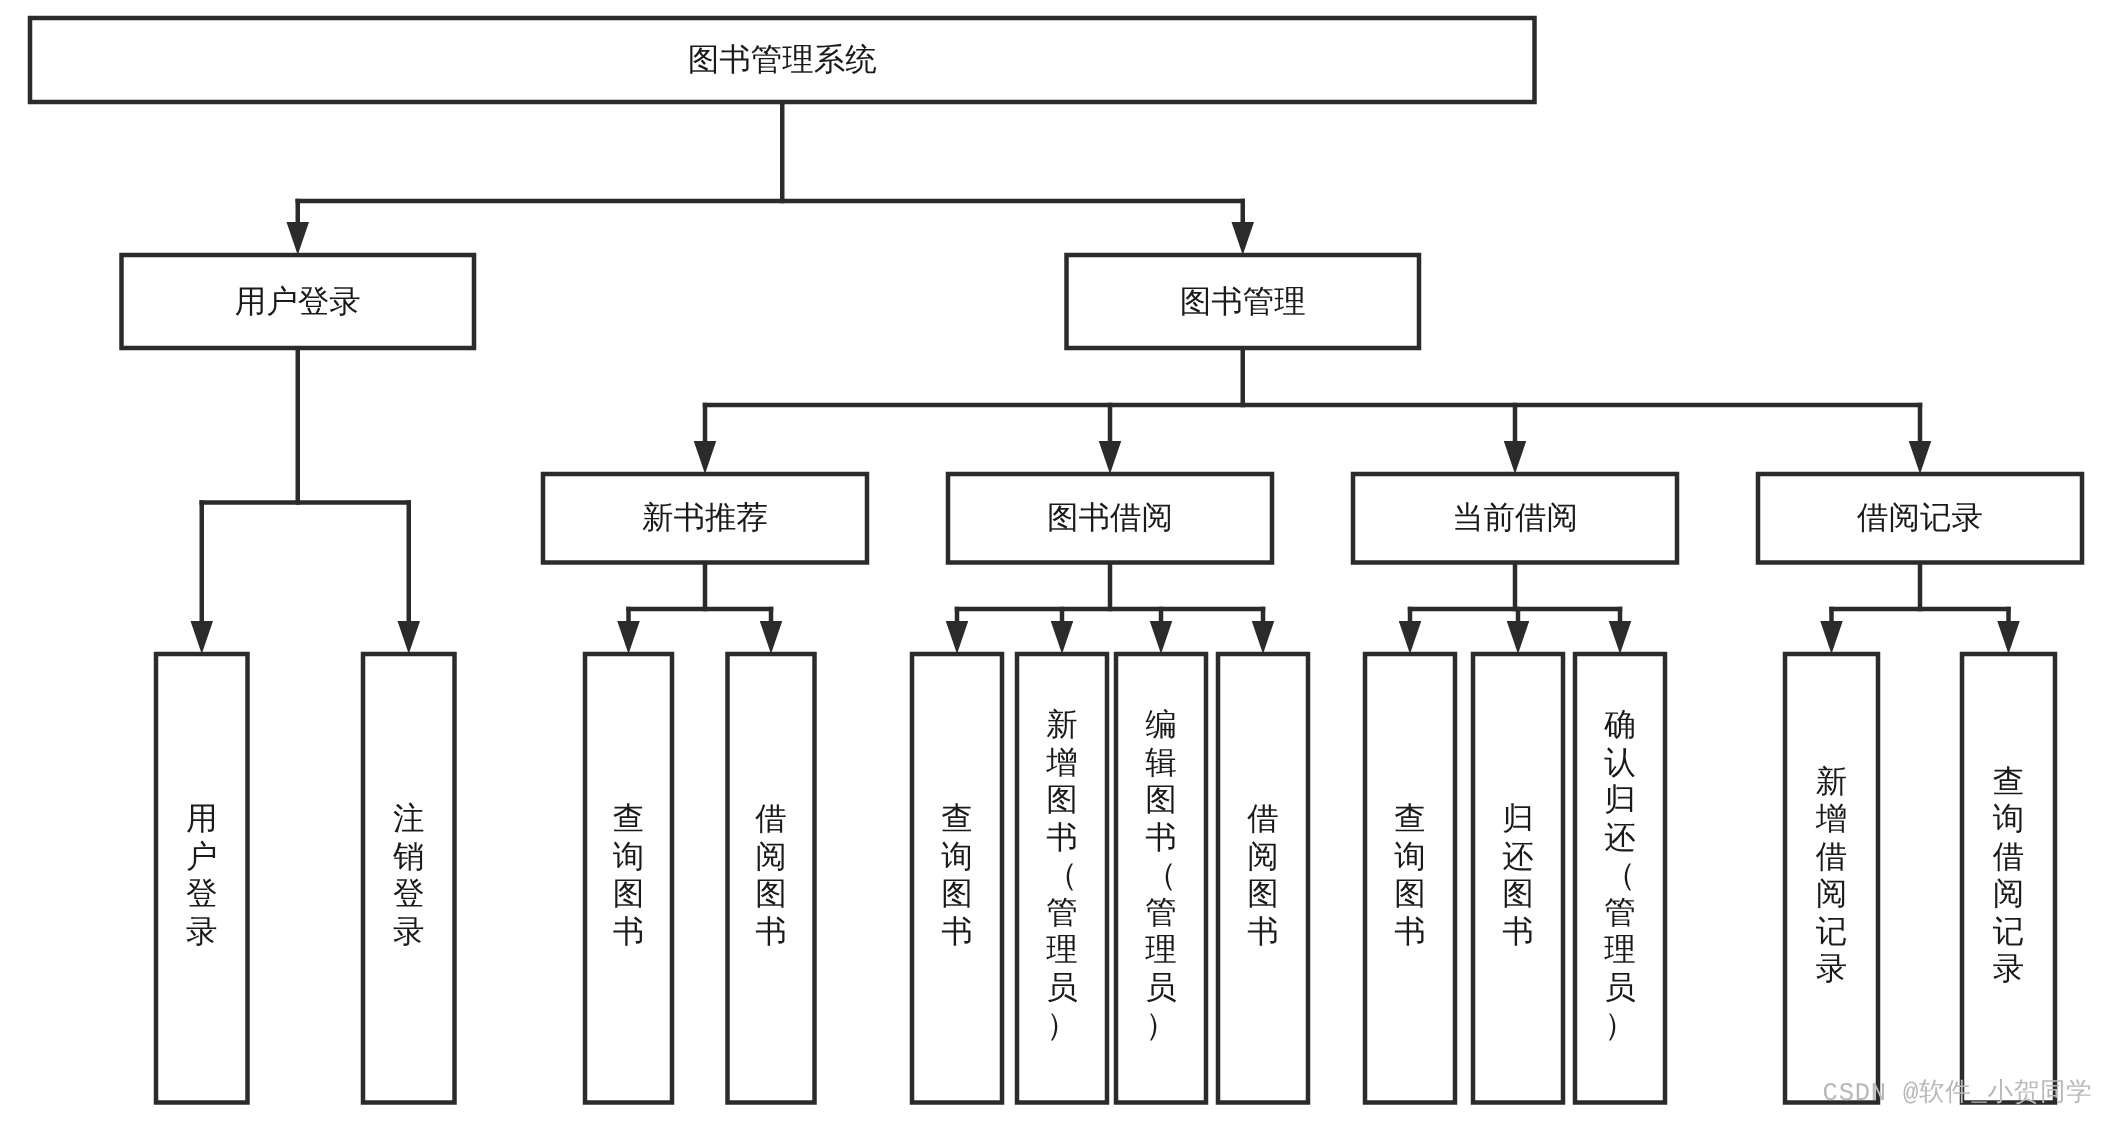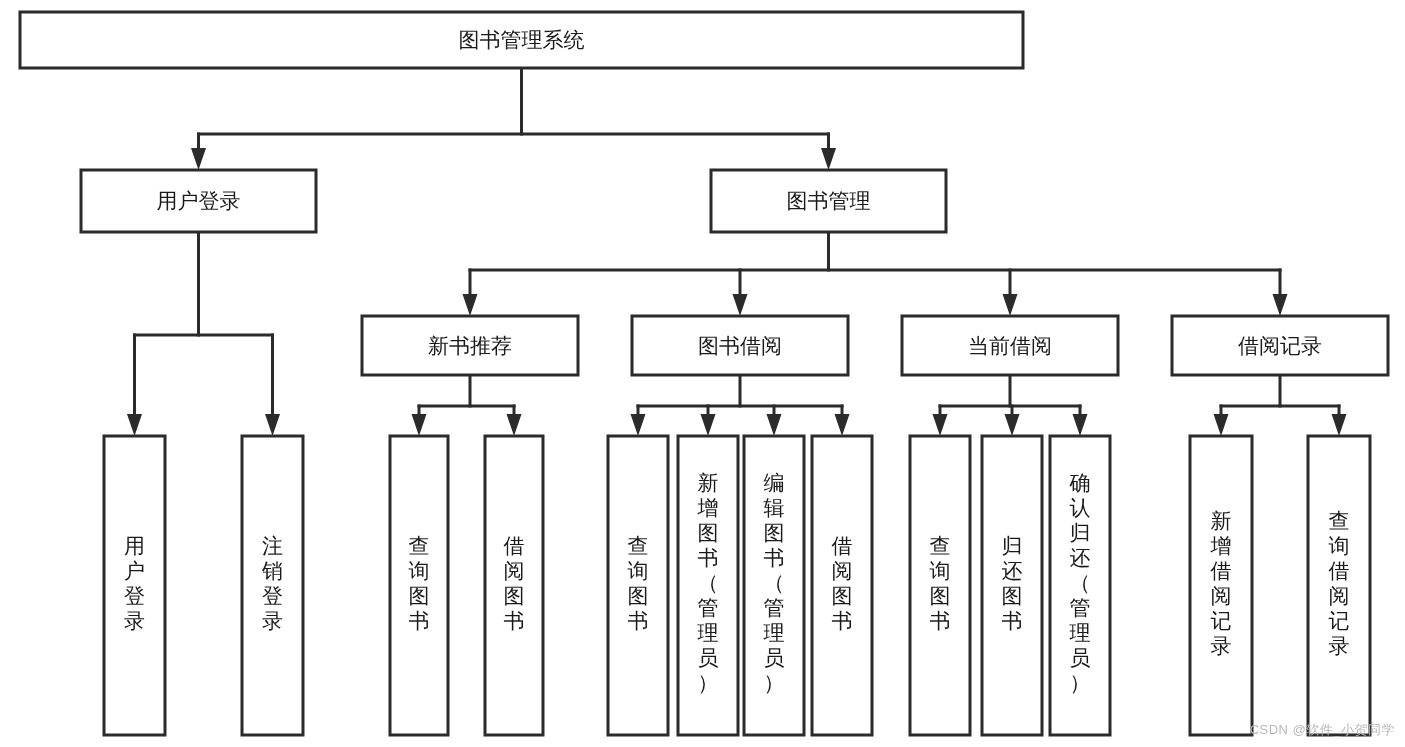--- a/index.html
+++ b/index.html
@@ -46,22 +46,22 @@
     stroke-linecap: square;
   }
   .edge-arrow {
     fill: #2b2b2b;
     stroke: none;
   }
   .watermark {
     position: absolute;
     right: 10px;
     bottom: 8px;
-    font-family: Liberation Sans, sans-serif;
-    font-size: 13px;
+    font-family: Liberation Mono, monospace;
+    font-size: 17px;
     color: #b8b8b8;
     white-space: nowrap;
     letter-spacing: 0.5px;
   }
 </style>
 </head>
 <body>
 
 <div id="chart-root">
   <svg id="chart-svg" width="1405" height="747" viewBox="0 0 1405 747" xmlns="http://www.w3.org/2000/svg">

